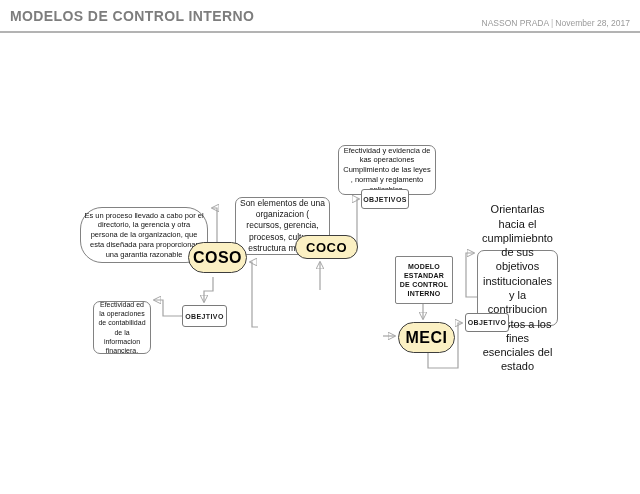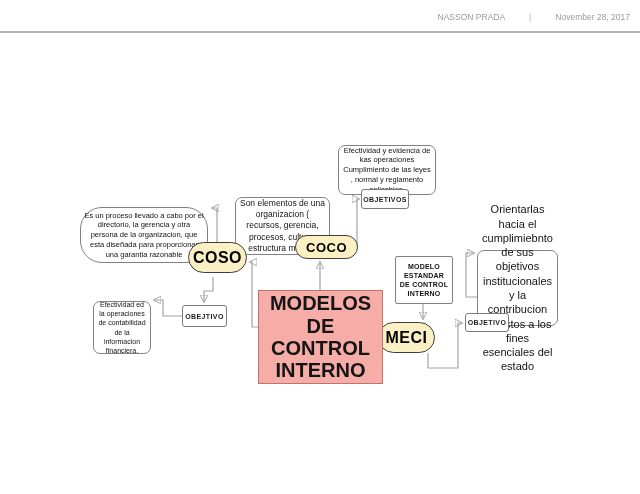--- a/index.html
+++ b/index.html
@@ -3,21 +3,21 @@
 <meta charset="utf-8">
 <style>
   html,body{margin:0;padding:0;}
   body{
     width:640px;height:494px;background:#ffffff;position:relative;
     font-family:"Liberation Sans", sans-serif;overflow:hidden;
   }
   
   .hdr{position:absolute;left:0;top:0;width:640px;height:31px;border-bottom:2px solid #b3b3b3;background:#fff;}
   .hdr-title{position:absolute;left:10px;top:8px;font-size:14px;font-weight:bold;color:#7d7d7d;letter-spacing:.4px;}
-  .hdr-right{position:absolute;right:10px;top:12px;font-size:8.5px;color:#9a9a9a;display:flex;gap:24px;align-items:center;}
+  .hdr-right{position:absolute;right:10px;top:18px;font-size:8.5px;color:#9a9a9a;display:flex;gap:2px;align-items:center;}
   .hdr-sep{color:#b5b5b5;}
   
   .stage{position:absolute;left:0;top:0;width:640px;height:494px;}
   svg.wires{position:absolute;left:0;top:0;}
   svg.wires path{fill:none;stroke:#a3a3a3;stroke-width:1.2;}
   
   .note{
     position:absolute;background:#fff;border:1px solid #828282;border-radius:7px;
     color:#121212;text-align:center;display:flex;align-items:center;justify-content:center;
     padding:2px 3px;box-sizing:border-box;line-height:1.3;margin-top:28px;
@@ -39,20 +39,21 @@
     position:absolute;left:258px;top:290px;width:125px;height:94px;
     background:#F6ACA7;border:1px solid #C0726D;box-sizing:border-box;
     display:flex;flex-direction:column;align-items:center;justify-content:center;
     font-weight:bold;font-size:20px;line-height:1.12;color:#141414;text-align:center;
   }
 </style>
 </head>
 <body>
 
 <div class="hdr">
+  <div class="hdr-title">MODELOS DE CONTROL INTERNO</div>
   <div class="hdr-right">
     <span>NASSON PRADA</span>
     <span class="hdr-sep">|</span>
     <span>November 28, 2017</span>
   </div>
 </div>
 
 <div class="stage">
 
   <svg class="wires" width="640" height="494" viewBox="0 0 640 494">
@@ -84,28 +85,22 @@
   <div class="note" style="left:93px;top:273px;width:58px;height:53px;font-size:7px;">Efectividad ed la operaciones de contabilidad de la informacion financiera.</div>
 
   <div class="note" style="left:477px;top:222px;width:81px;height:76px;font-size:11px;">Orientarlas hacia el cumplimiebnto de sus objetivos institucionales y la contribucion de estos a los fines esenciales del estado</div>
 
   <div class="note" style="left:395px;top:228px;width:58px;height:48px;font-size:7px;font-weight:bold;border-radius:2px;letter-spacing:.2px;">MODELO ESTANDAR DE CONTROL INTERNO</div>
 
   <div class="pill" style="left:188px;top:242px;width:59px;height:31px;font-size:16px;">COSO</div>
 
   <div class="pill" style="left:295px;top:235px;width:63px;height:24px;font-size:13px;border-radius:12px;">COCO</div>
 
-  <div class="pill" style="left:378px;top:322px;width:57px;height:31px;font-size:16px;">MECI</div>
+  <div class="pill" style="left:398px;top:322px;width:57px;height:31px;font-size:16px;">MECI</div>
 
   <div class="small-label" style="left:182px;top:305px;width:45px;height:22px;">OBEJTIVO</div>
 
   <div class="small-label" style="left:361px;top:189px;width:48px;height:20px;">OBJETIVOS</div>
 
   <div class="small-label" style="left:465px;top:313px;width:44px;height:19px;">OBJETIVO</div>
 
-  <div class="center-box">
-    <div>MODELOS</div>
-    <div>DE</div>
-    <div>CONTROL</div>
-    <div>INTERNO</div>
-  </div>
 
 </div>
 
 </body></html>

